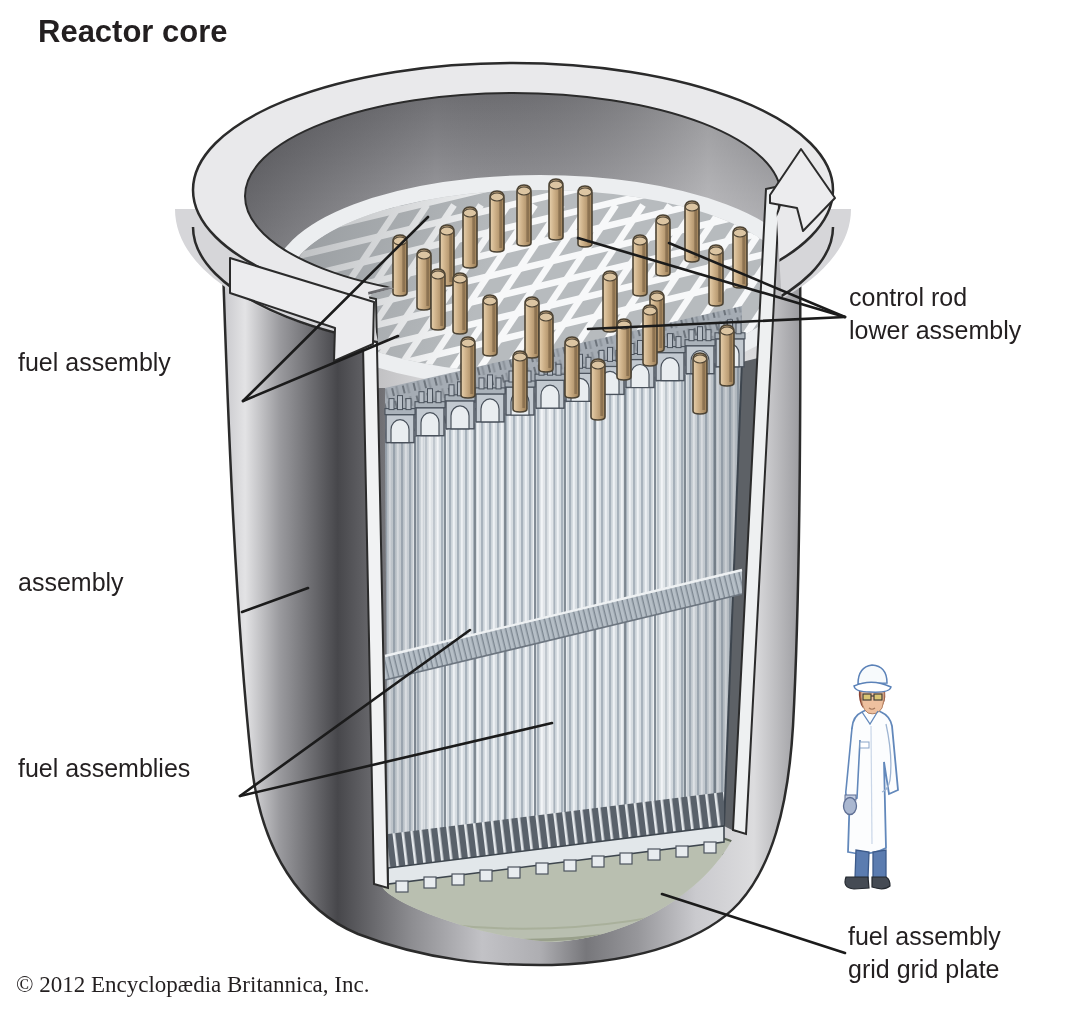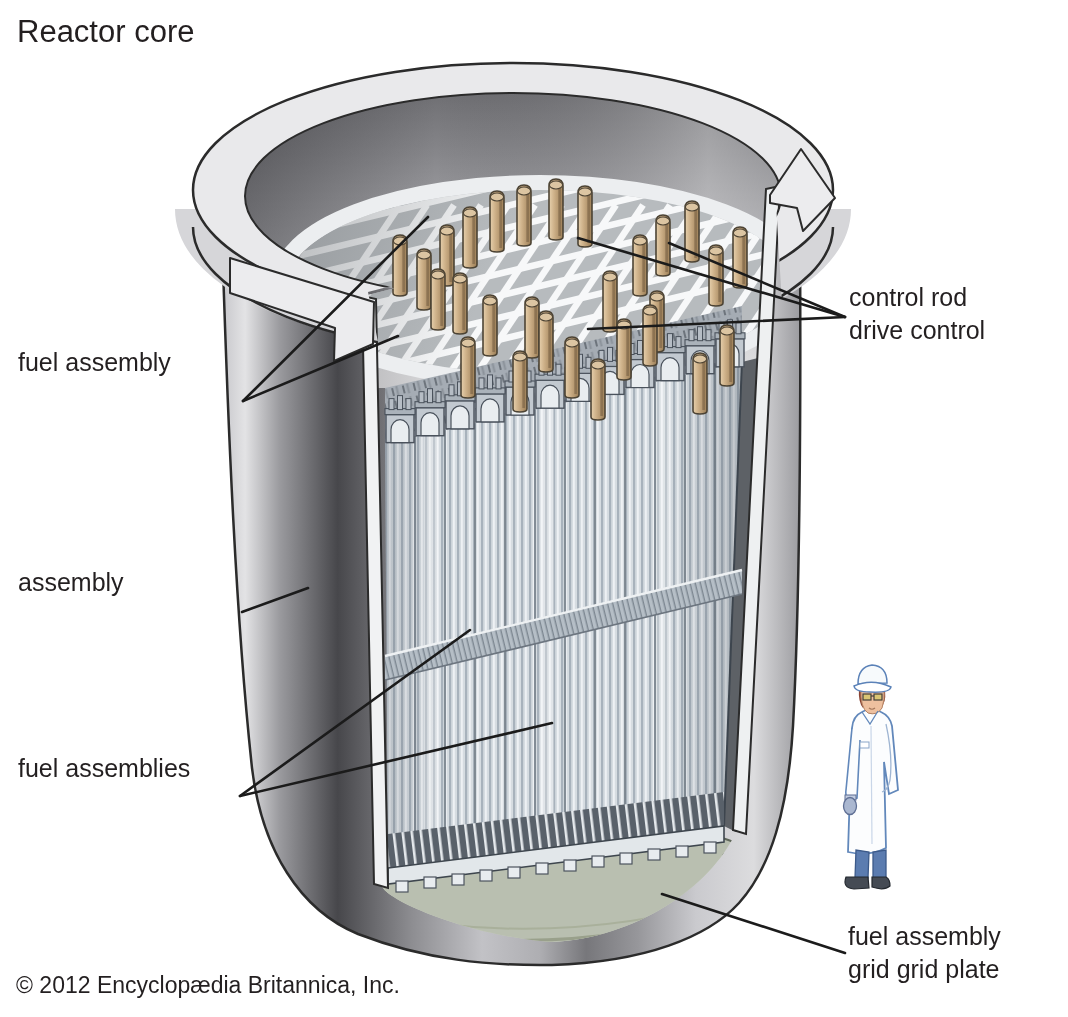--- a/index.html
+++ b/index.html
@@ -1,21 +1,21 @@
 <!DOCTYPE html>
 <html><head>
 <meta charset="utf-8">
 <style>
   html,body{margin:0;padding:0;background:#ffffff;}
   .stage{position:relative;width:1068px;height:1017px;background:#fff;overflow:hidden;
          font-family:"Liberation Sans", sans-serif;color:#231f20;}
   .stage svg{position:absolute;left:0;top:0;}
-  .title{position:absolute;left:17px;top:14px;font-size:31px;font-weight:normal;letter-spacing:0;}
+  .title{position:absolute;left:38px;top:14px;font-size:31px;font-weight:bold;letter-spacing:0;}
   .lbl{position:absolute;font-size:25px;line-height:33px;white-space:nowrap;}
-  .copyright{position:absolute;left:16px;top:972px;font-size:23px;white-space:nowrap;}
+  .copyright{position:absolute;left:16px;top:972px;font-size:23px;white-space:nowrap;font-family:Liberation Serif, serif;}
 </style>
 </head>
 <body>
 
 <div class="stage">
 
 <svg width="1068" height="1017" viewBox="0 0 1068 1017">
   <defs>
     <linearGradient id="gVessel" gradientUnits="userSpaceOnUse" x1="222" y1="0" x2="800" y2="0">
       <stop offset="0" stop-color="#c7c7cb"></stop>
@@ -320,21 +320,21 @@
   <div class="lbl" style="left:18px;top:566px">
     <span>assembly</span><br>
   </div>
 
   <div class="lbl" style="left:18px;top:752px">
     <span>fuel assemblies</span>
   </div>
 
   <div class="lbl" style="left:849px;top:281px">
     <span>control rod</span><br>
-    <span>drive control</span>
+    <span>lower assembly</span>
   </div>
 
   <div class="lbl" style="left:848px;top:920px">
     <span>fuel assembly</span><br>
     <span>grid grid plate</span>
   </div>
 
   <div class="copyright">© 2012 Encyclopædia Britannica, Inc.</div>
 </div>
 

